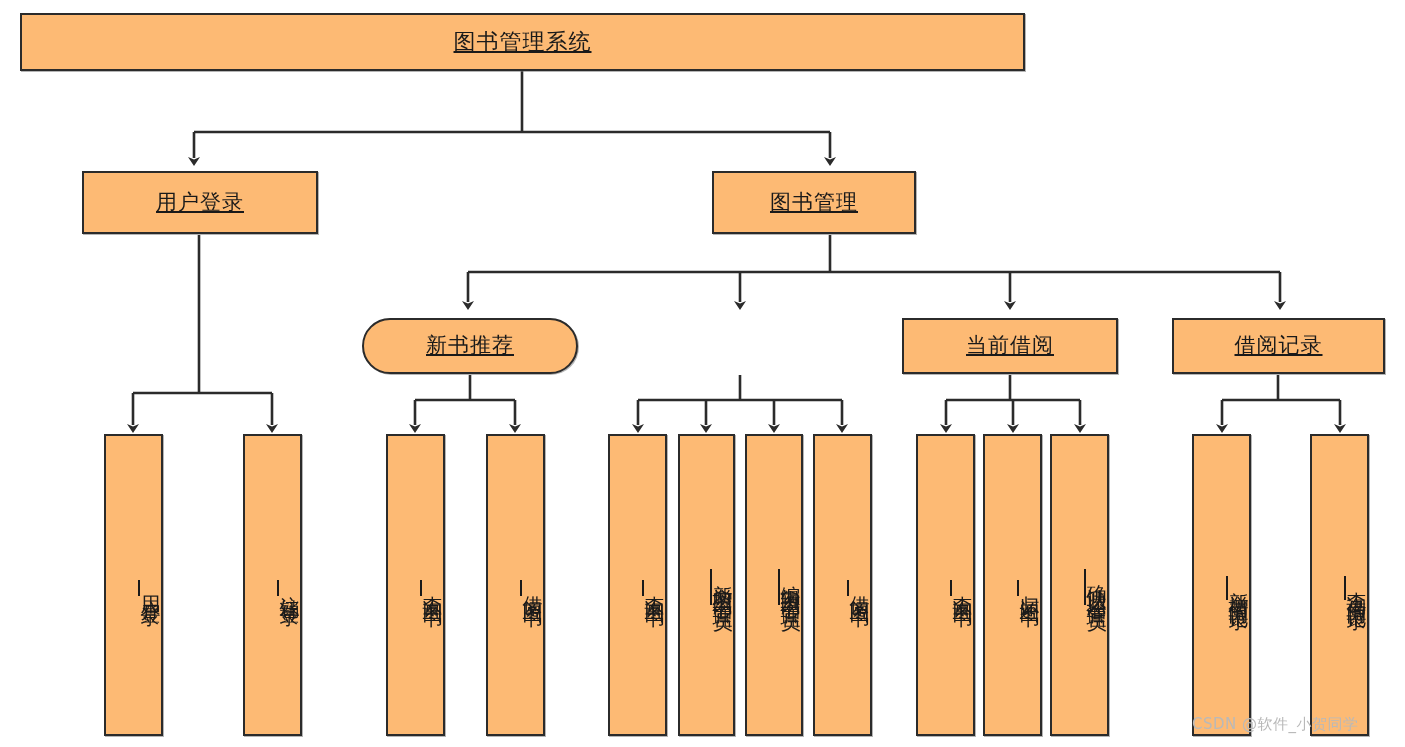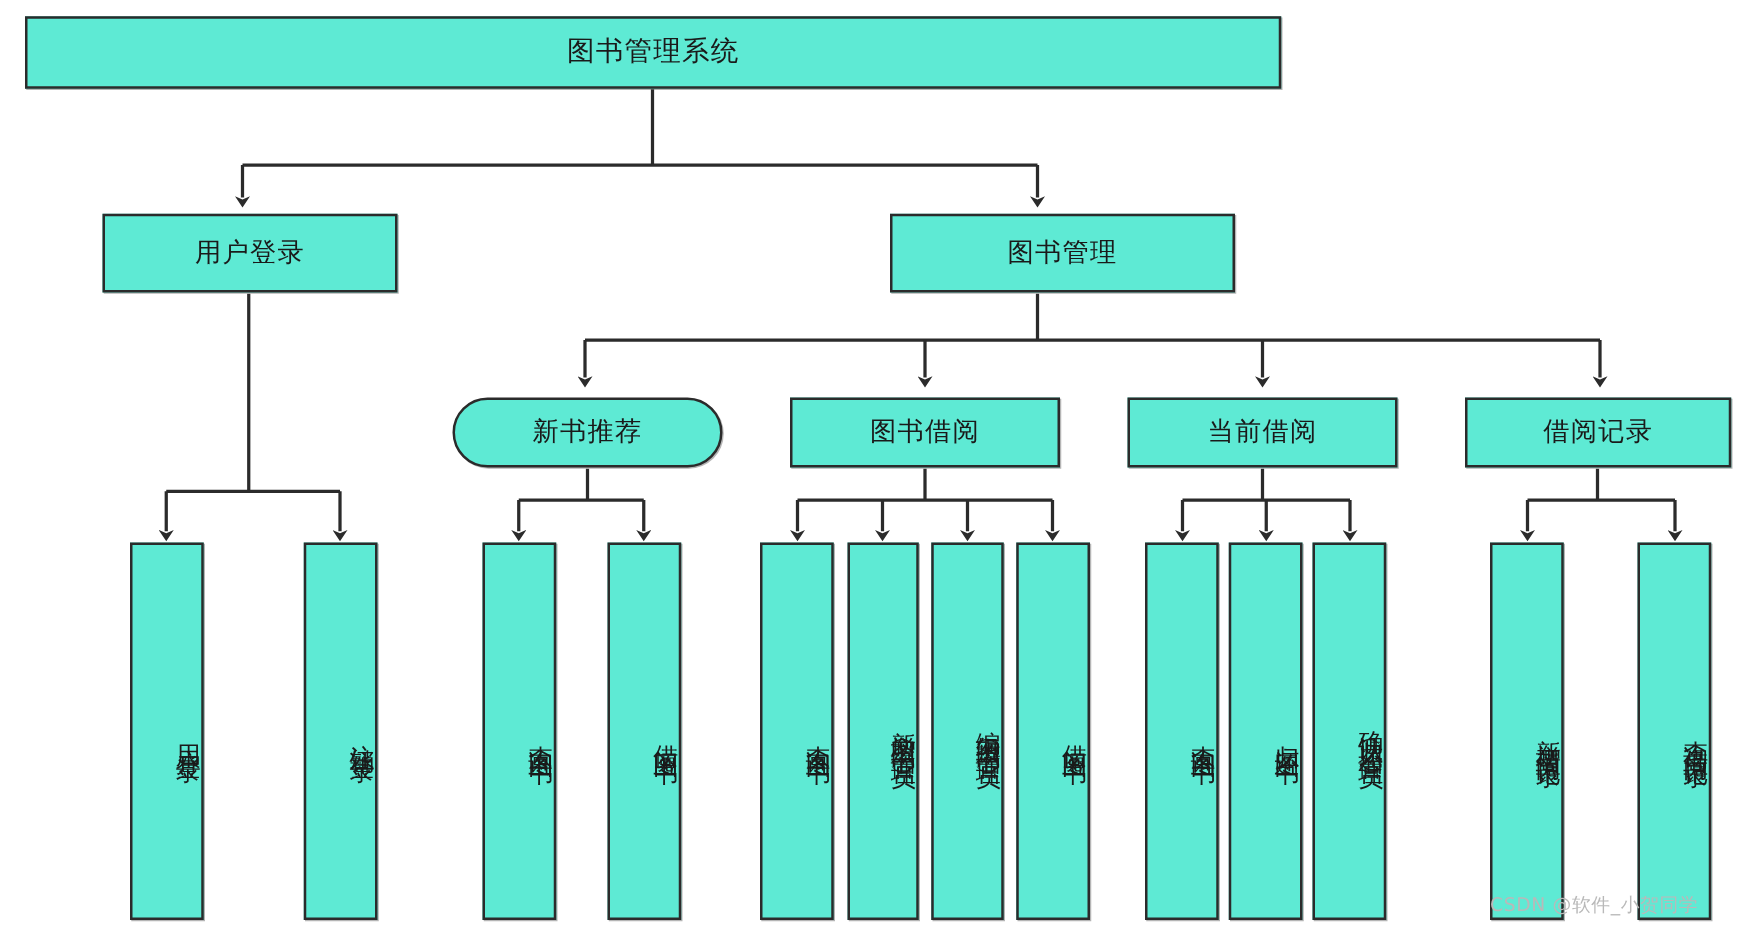--- a/index.html
+++ b/index.html
@@ -22,27 +22,28 @@
     position: absolute;
     left: 0;
     top: 0;
     width: 1405px;
     height: 747px;
     pointer-events: none;
   }
   .node {
     position: absolute;
     box-sizing: border-box;
-    background: #5eead4;
+    background: #fdba74;
     border: 2px solid #2b2b2b;
     display: flex;
     align-items: center;
     justify-content: center;
     color: #1a1a1a;
     box-shadow: 1px 1px 0 rgba(120,120,120,0.55);
+    text-decoration: underline;
   }
   .node.h {
     font-size: 21px;
     letter-spacing: 1px;
     line-height: 1.1;
     white-space: nowrap;
   }
   .node.root { font-size: 22px; }
   .node.v {
     writing-mode: vertical-rl;
@@ -120,25 +121,24 @@
       <path d="M1222,400 L1340,400"></path>
       <path d="M1222,400 L1222,425" marker-end="url(#arrow)"></path>
       <path d="M1340,400 L1340,425" marker-end="url(#arrow)"></path>
     </g>
   </svg>
 
   <div class="node h root" style="left:20px; top:13px; width:1005px; height:58px;">图书管理系统</div>
 
   <div class="node h" style="left:82px; top:171px; width:236px; height:63px;">用户登录</div>
 
-  <div class="node h" style="left:712px; top:171px; width:276px; height:63px;">图书管理</div>
+  <div class="node h" style="left:712px; top:171px; width:204px; height:63px;">图书管理</div>
 
   <div class="node h" style="left:362px; top:318px; width:216px; height:56px;border-radius:28px;">新书推荐</div>
 
-  <div class="node h" style="left:632px; top:318px; width:216px; height:56px;">图书借阅</div>
 
   <div class="node h" style="left:902px; top:318px; width:216px; height:56px;">当前借阅</div>
 
   <div class="node h" style="left:1172px; top:318px; width:213px; height:56px;">借阅记录</div>
 
   <div class="node v" style="left:104px; top:434px; width:59px; height:302px;">用户登录</div>
 
   <div class="node v" style="left:243px; top:434px; width:59px; height:302px;">注销登录</div>
 
   <div class="node v" style="left:386px; top:434px; width:59px; height:302px;">查询图书</div>

